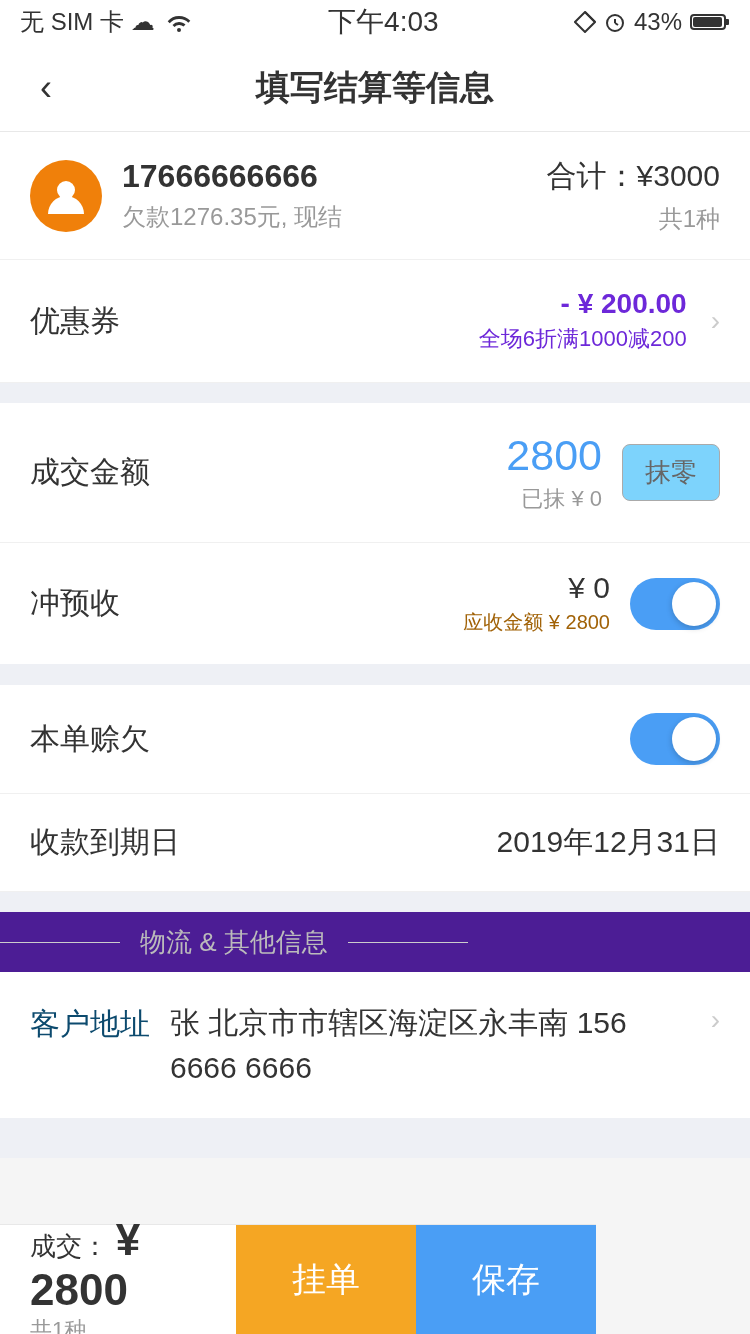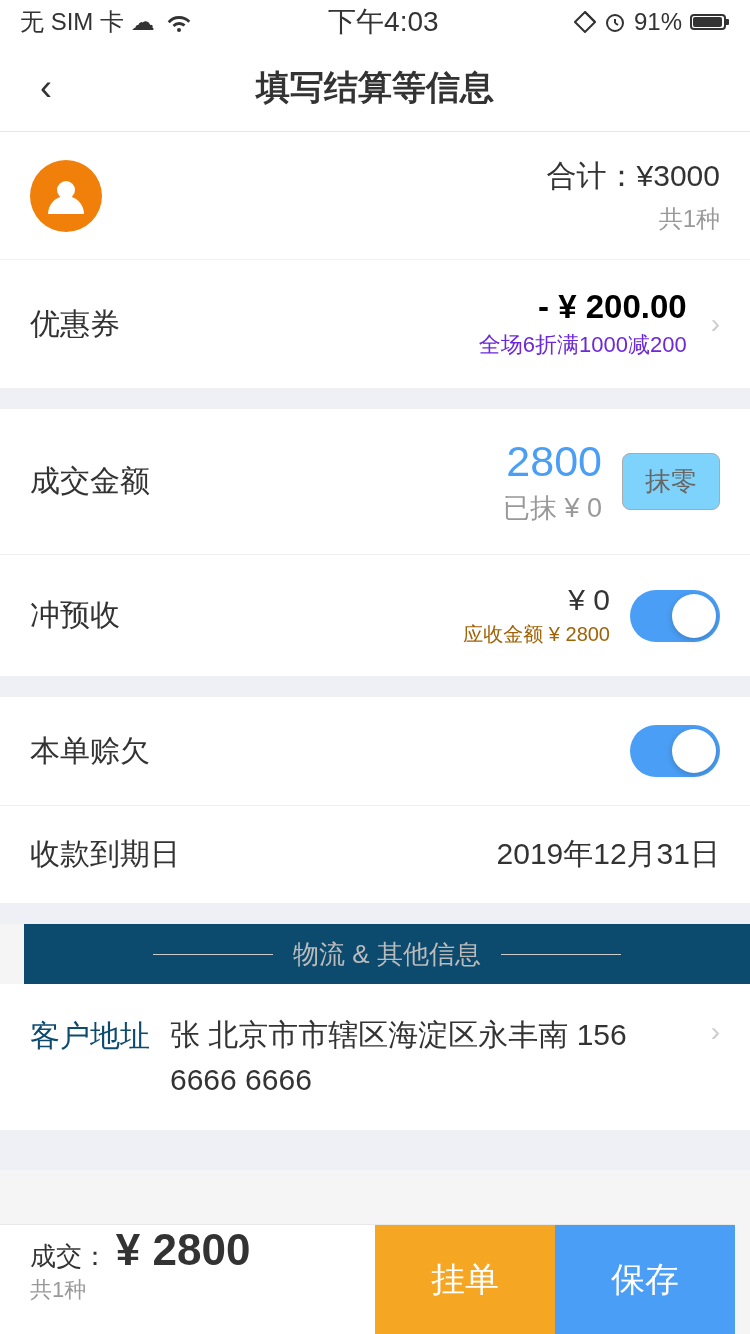--- a/index.html
+++ b/index.html
@@ -125,23 +125,23 @@
     .row-label {
       font-size: 30px;
       color: #333;
     }
     .row-right {
       display: flex;
       align-items: center;
       gap: 16px;
     }
     .coupon-discount {
-      font-size: 33px;
+      font-size: 28px;
       font-weight: 600;
-      color: #000000;
+      color: #6d28d9;
     }
     .coupon-desc {
       font-size: 22px;
       color: #6d28d9;
       text-align: right;
       margin-top: 4px;
     }
     .coupon-value-wrap { text-align: right; }
     .chevron-right {
       font-size: 28px;
@@ -168,21 +168,21 @@
       display: flex;
       align-items: center;
       gap: 20px;
     }
     .amount-value {
       font-size: 43px;
       font-weight: 400;
       color: #4a9ef5;
     }
     .amount-sub {
-      font-size: 27px;
+      font-size: 22px;
       color: #999;
       text-align: right;
       margin-top: 4px;
     }
     .round-btn {
       border: 1px solid #aaa;
       border-radius: 8px;
       padding: 10px 22px;
       font-size: 26px;
       color: #666;
@@ -243,26 +243,24 @@
       background: #fff;
       padding: 28px 30px;
       display: flex;
       align-items: center;
       justify-content: space-between;
       border-top: 1px solid #eef0f5;
     }
 
     
     .logistics-divider {
-      background: #0c4a6e;
+      background: #4c1d95;
       height: 60px;
       display: flex;
       align-items: center;
-      justify-content: center;
-      margin-left: 24px;
     }
     .logistics-label {
       font-size: 26px;
       color: #bbb;
       display: flex;
       align-items: center;
       gap: 20px;
     }
     .logistics-label::before,
     .logistics-label::after {
@@ -299,24 +297,25 @@
       color: #ccc;
       margin-left: 16px;
       margin-top: 4px;
     }
 
     
     .bottom-bar {
       position: fixed;
       bottom: 0;
       left: 0;
-      width: 735px;
+      width: 596px;
       height: 110px;
       background: #fff;
       display: flex;
+      align-items: center;
       border-top: 1px solid #e8e8e8;
     }
     .bottom-summary {
       flex: 1;
       padding: 0 30px;
     }
     .bottom-total-label {
       font-size: 26px;
       color: #333;
     }
@@ -370,21 +369,21 @@
   <div class="status-right">
     <svg width="22" height="22" viewBox="0 0 22 22">
       <path d="M11 1L21 11L11 21L1 11z" fill="none" stroke="#333" stroke-width="2"></path>
       <path d="M11 1L21 11" stroke="#333" stroke-width="2"></path>
     </svg>
     <svg width="22" height="22" viewBox="0 0 22 22">
       <circle cx="11" cy="12" r="8" fill="none" stroke="#333" stroke-width="2"></circle>
       <line x1="11" y1="8" x2="11" y2="12" stroke="#333" stroke-width="2"></line>
       <line x1="11" y1="12" x2="14" y2="14" stroke="#333" stroke-width="2"></line>
     </svg>
-    <span>91%</span>
+    <span>43%</span>
     <svg width="40" height="20" viewBox="0 0 40 20">
       <rect x="1" y="3" width="34" height="14" rx="3" fill="none" stroke="#333" stroke-width="2"></rect>
       <rect x="35" y="7" width="4" height="6" rx="1" fill="#333"></rect>
       <rect x="3" y="5" width="29" height="10" rx="2" fill="#333"></rect>
     </svg>
   </div>
 </div>
 
 <div class="nav-bar">
   <span class="nav-back">‹</span>
@@ -393,20 +392,24 @@
 
 <div class="content">
 
   <div class="customer-card">
     <div class="customer-left">
       <div class="avatar">
         <svg viewBox="0 0 44 44">
           <circle cx="22" cy="16" r="9" fill="#fff"></circle>
           <path d="M4 40c0-9.9 8.1-18 18-18s18 8.1 18 18" fill="#fff"></path>
         </svg>
+      </div>
+      <div class="customer-info">
+        <div class="customer-phone">17666666666</div>
+        <div class="customer-debt">欠款1276.35元, 现结</div>
       </div>
     </div>
     <div class="customer-right">
       <div class="customer-total">合计：¥3000</div>
       <div class="customer-count">共1种</div>
     </div>
   </div>
 
   <div class="row-item">
     <span class="row-label">优惠券</span>

